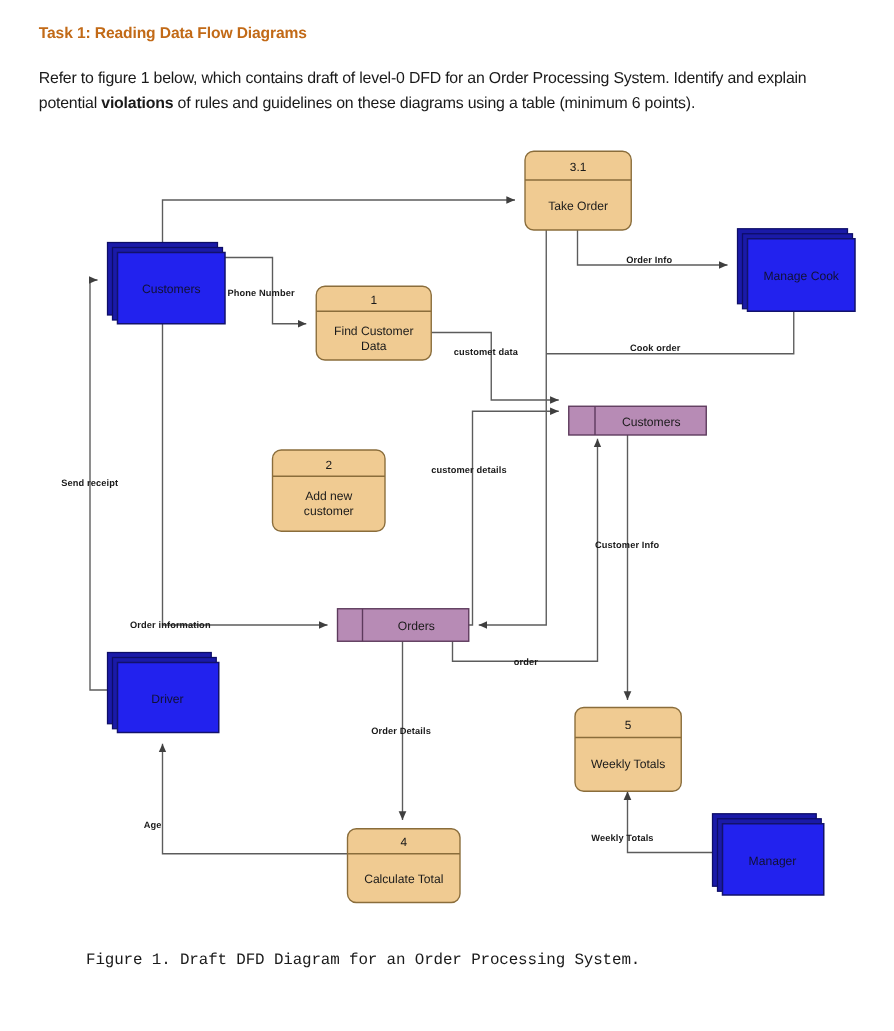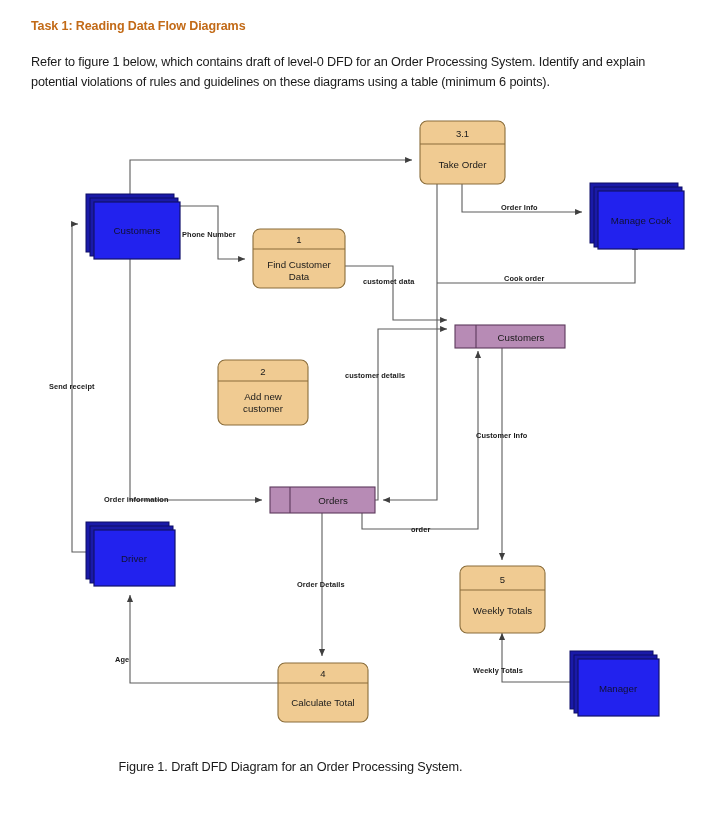--- a/index.html
+++ b/index.html
@@ -34,37 +34,38 @@
   .task-body {
     position: absolute;
     left: 31px;
     top: 52px;
     width: 655px;
     font-size: 12.7px;
     line-height: 20px;
     color: #1a1a1a;
     letter-spacing: -0.15px;
   }
-  .task-body b { font-weight: normal; }
+  .task-body b { font-weight: bold; }
   .figure-area {
     position: absolute;
     left: 0;
     top: 108px;
     width: 715px;
     height: 640px;
   }
   .figure-caption {
     position: absolute;
     left: 0;
     top: 760px;
     width: 581px;
     text-align: center;
     font-size: 12.7px;
     color: #1a1a1a;
     letter-spacing: -0.1px;
+    font-family: Liberation Mono, monospace;
   }
   svg { display: block; }
   .flow-line {
     fill: none;
     stroke: #5c5c5c;
     stroke-width: 1.1;
   }
   .flow-label {
     font-family: "Liberation Sans", sans-serif;
     font-size: 7.4px;

